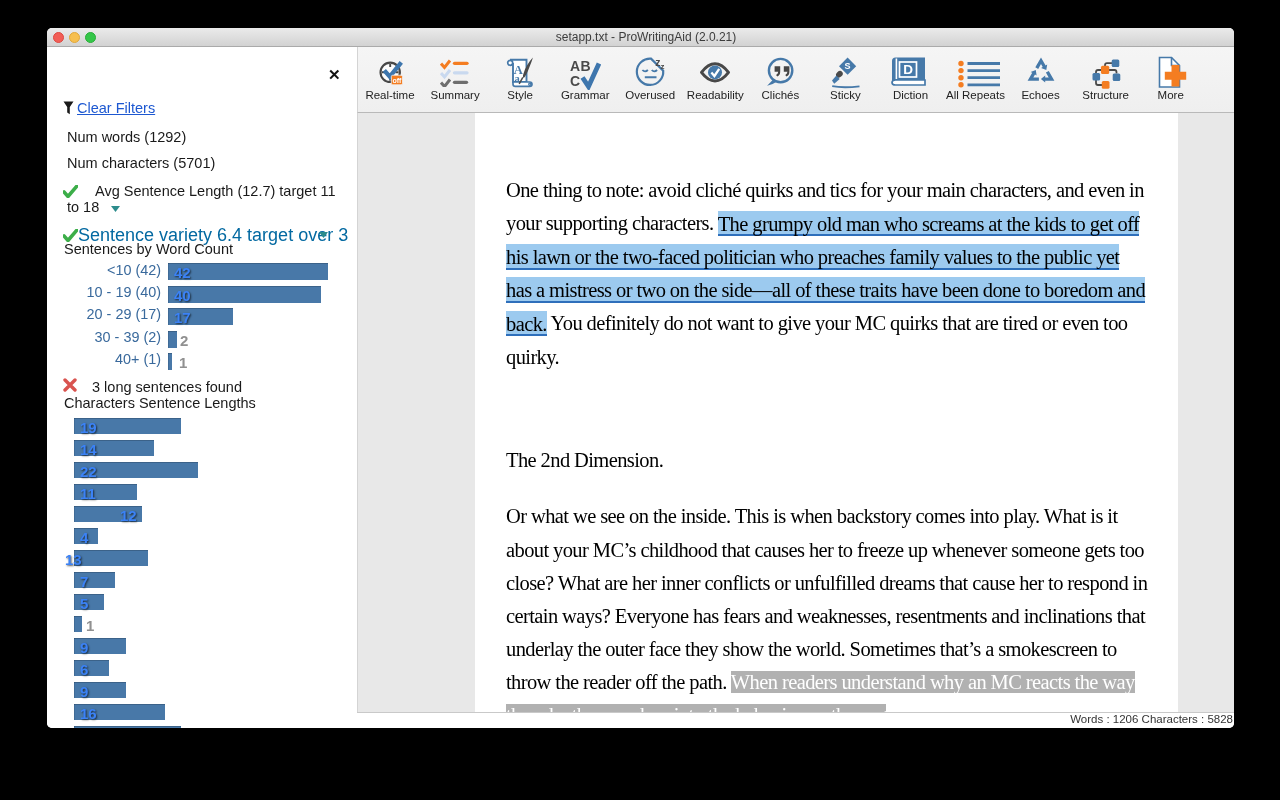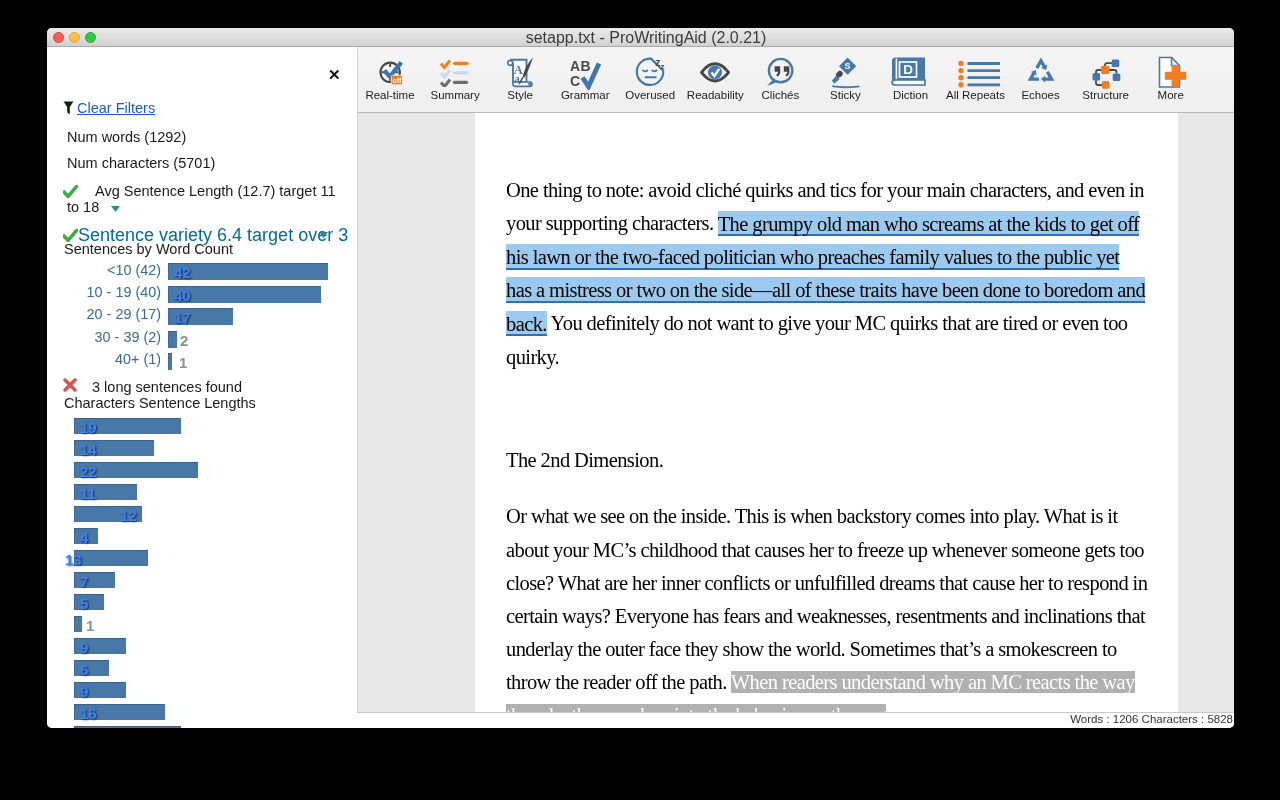--- a/index.html
+++ b/index.html
@@ -3,21 +3,21 @@
 <meta charset="utf-8">
 <style>
 * { margin:0; padding:0; box-sizing:border-box; }
 html,body { width:1280px; height:800px; background:#000; overflow:hidden;
   font-family:"Liberation Sans",sans-serif; }
 #win { position:absolute; left:47px; top:28px; width:1187px; height:700px;
   background:#fff; border-radius:5px; overflow:hidden; }
 #titlebar { position:absolute; left:0; top:0; width:1187px; height:19px;
   background:linear-gradient(#ebebeb,#d2d2d2); border-bottom:1px solid #aaa; }
 #titlebar .tt { position:absolute; left:11px; right:0; top:0; height:18px;
-  line-height:19px; text-align:center; font-size:16px; color:#3c3c3c; }
+  line-height:19px; text-align:center; font-size:12px; color:#3c3c3c; }
 .tl { position:absolute; top:4px; width:11px; height:11px; border-radius:50%; }
 #tb { position:absolute; left:310px; top:19px; width:877px; height:66px;
   background:linear-gradient(#f5f5f5,#efefef); border-left:1px solid #d4d4d4;
   border-bottom:1px solid #b9b9b9; }
 .titem { position:absolute; top:7px; width:66px; height:67px; text-align:center; }
 .titem svg { display:inline-block; }
 .titem .lbl { position:absolute; left:-8px; right:-8px; top:35px; line-height:12px;
   font-size:11.5px; color:#222; }
 #sidebar { position:absolute; left:0; top:19px; width:310px; height:681px;
   background:#fff; overflow:hidden; }

